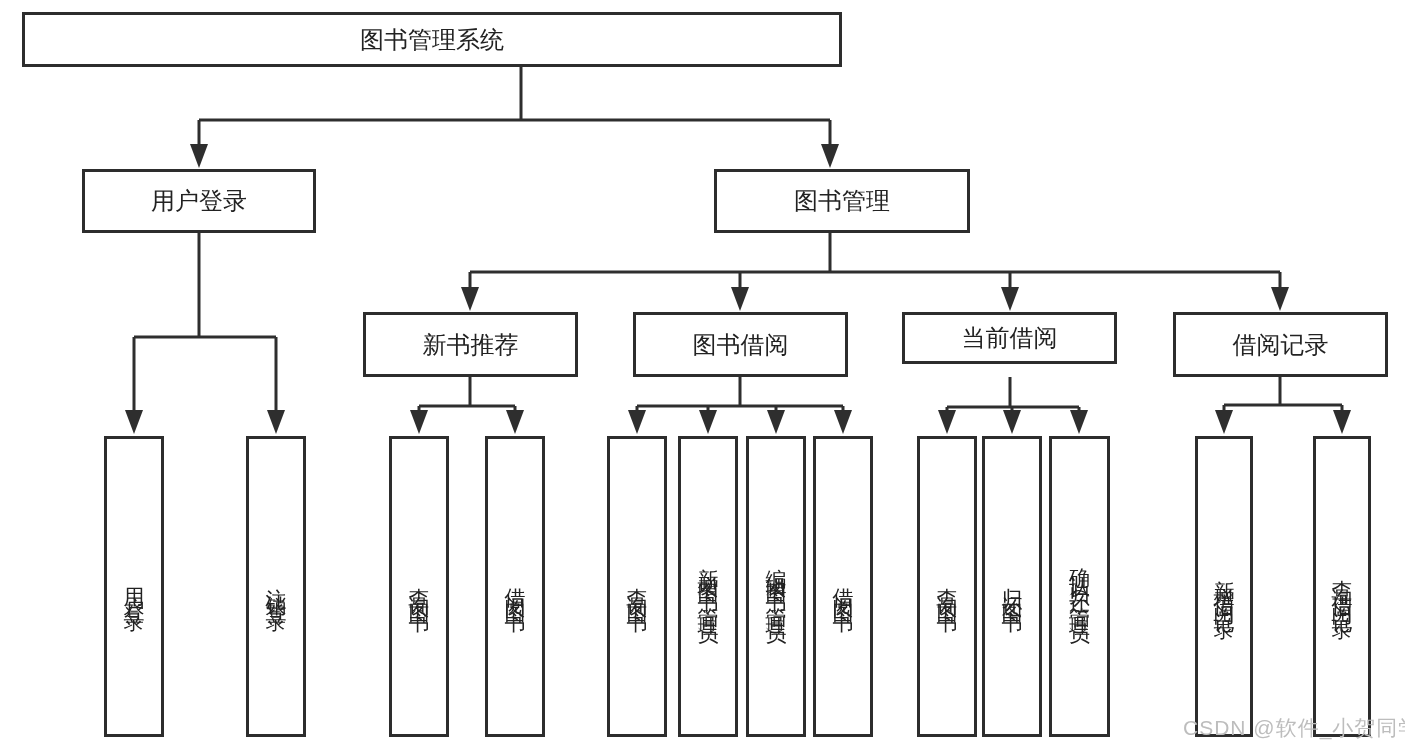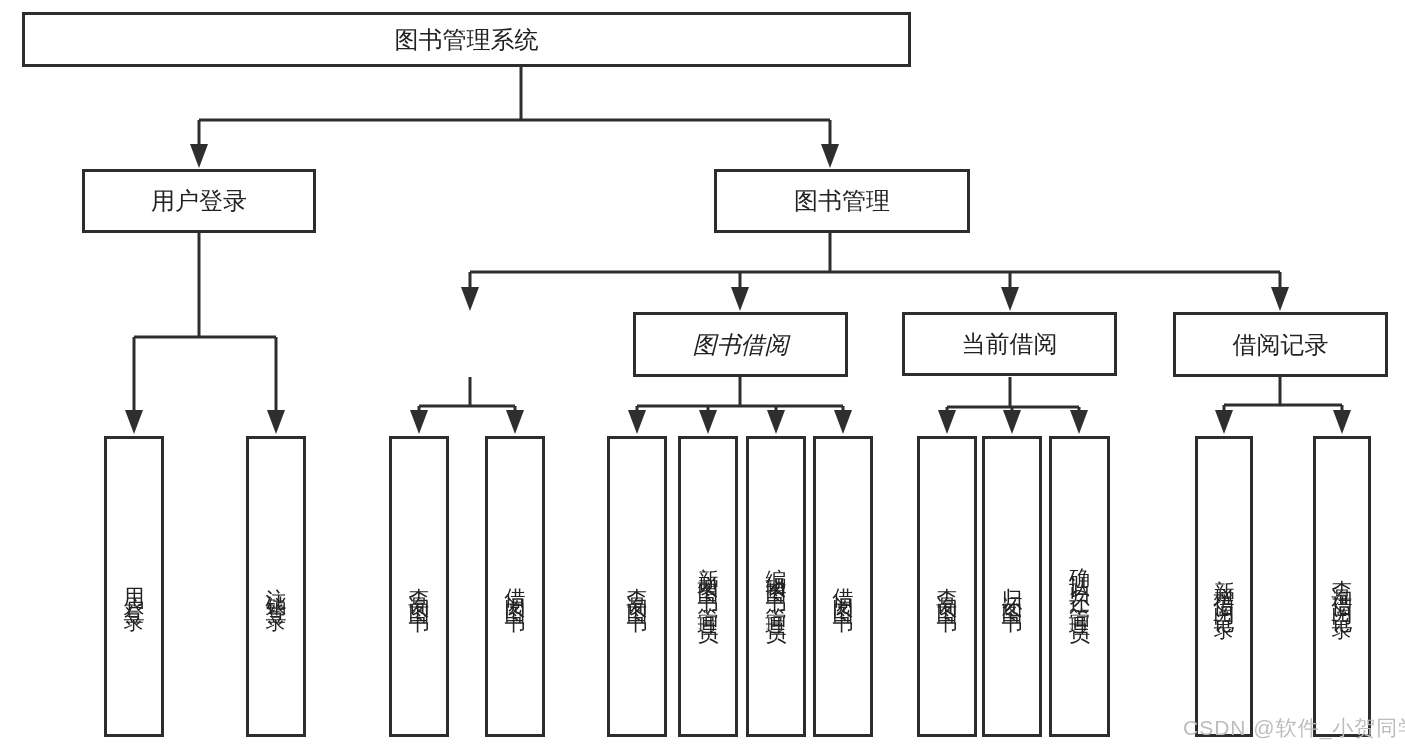--- a/index.html
+++ b/index.html
@@ -69,27 +69,28 @@
 
       <polygon points="938,410 956,410 947,434"></polygon>
       <polygon points="1003,410 1021,410 1012,434"></polygon>
       <polygon points="1070,410 1088,410 1079,434"></polygon>
 
       <polygon points="1215,410 1233,410 1224,434"></polygon>
       <polygon points="1333,410 1351,410 1342,434"></polygon>
     </g>
   </svg>
 
-  <div class="hbox" style="left:22px;top:12px;width:889px;height:55px;text-align:right;">图书管理系统</div>
+  <div class="hbox" style="left:22px;top:12px;width:820px;height:55px;text-align:right;">图书管理系统</div>
 
   <div class="hbox" style="left:82px;top:169px;width:234px;height:64px;">用户登录</div>
   <div class="hbox" style="left:714px;top:169px;width:256px;height:64px;">图书管理</div>
 
-  <div class="hbox" style="left:633px;top:312px;width:215px;height:65px;font-style:italic;">图书借阅</div>
-  <div class="hbox" style="left:902px;top:312px;width:215px;height:64px;">当前借阅</div>
+  <div class="hbox" style="left:363px;top:312px;width:215px;height:65px;">新书推荐</div>
+  <div class="hbox" style="left:633px;top:312px;width:215px;height:65px;">图书借阅</div>
+  <div class="hbox" style="left:902px;top:312px;width:215px;height:52px;">当前借阅</div>
   <div class="hbox" style="left:1173px;top:312px;width:215px;height:65px;">借阅记录</div>
 
   <div class="vbox" style="left:104px;top:436px;width:60px;height:301px;">用户登录</div>
   <div class="vbox" style="left:246px;top:436px;width:60px;height:301px;">注销登录</div>
 
   <div class="vbox" style="left:389px;top:436px;width:60px;height:301px;">查询图书</div>
   <div class="vbox" style="left:485px;top:436px;width:60px;height:301px;">借阅图书</div>
 
   <div class="vbox" style="left:607px;top:436px;width:60px;height:301px;">查询图书</div>
   <div class="vbox" style="left:678px;top:436px;width:60px;height:301px;">新增图书（管理员）</div>

